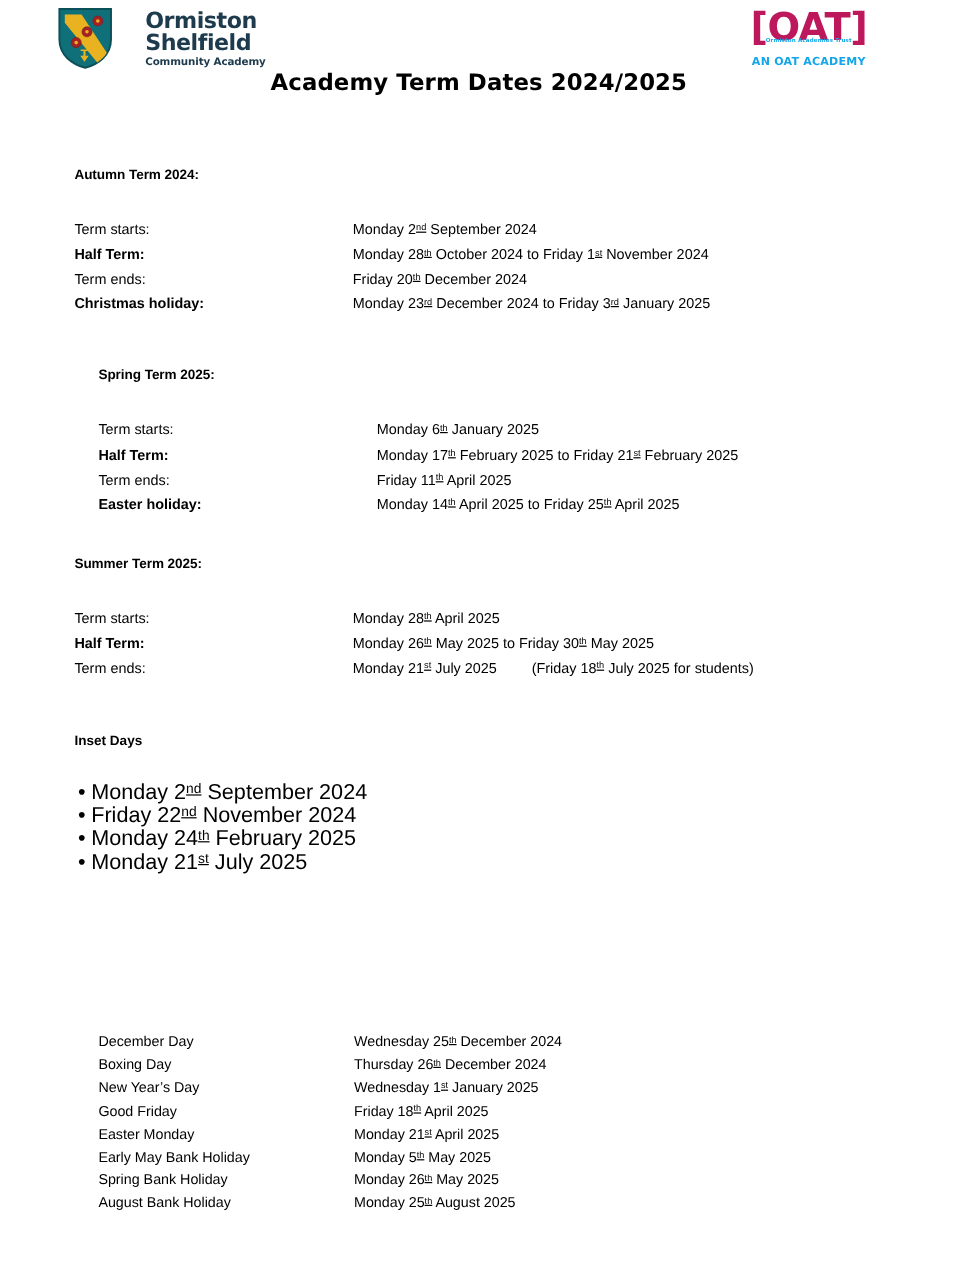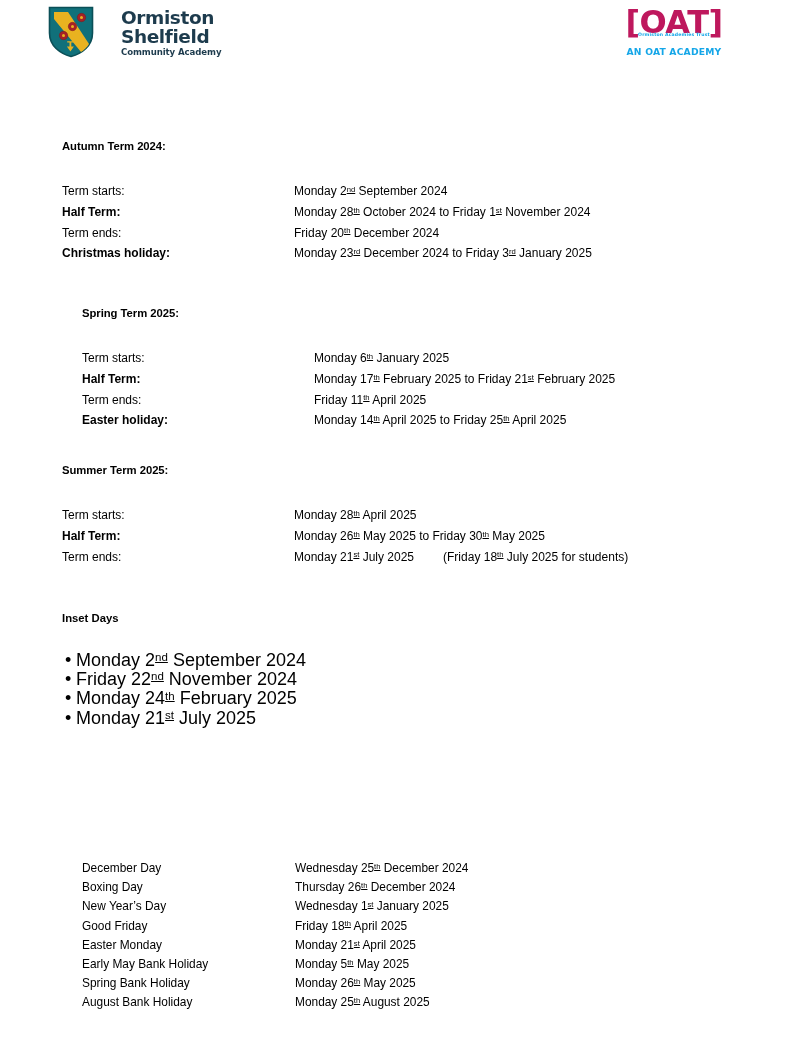--- a/index.html
+++ b/index.html
@@ -242,20 +242,21 @@
   </div>
 
   <div class="oat-logo">
     <div class="oat-mark">
       <span class="oat-mark-text">[OAT]</span>
       <span class="oat-trust">Ormiston Academies Trust</span>
     </div>
     <span class="oat-academy">AN OAT ACADEMY</span>
   </div>
 
+  <div class="doc-title">Academy Term Dates 2024/2025</div>
 </div>
 
 <div class="content">
   <div id="terms-root">
       <div class="term-block" style="top: 140px;">
         <div class="section-heading">Autumn Term 2024:</div>
         <div class="rows">
           <div class="row">
             <span class="lbl">Term starts:</span>
             <span class="val">Monday 2<sup>nd</sup> September 2024</span>

